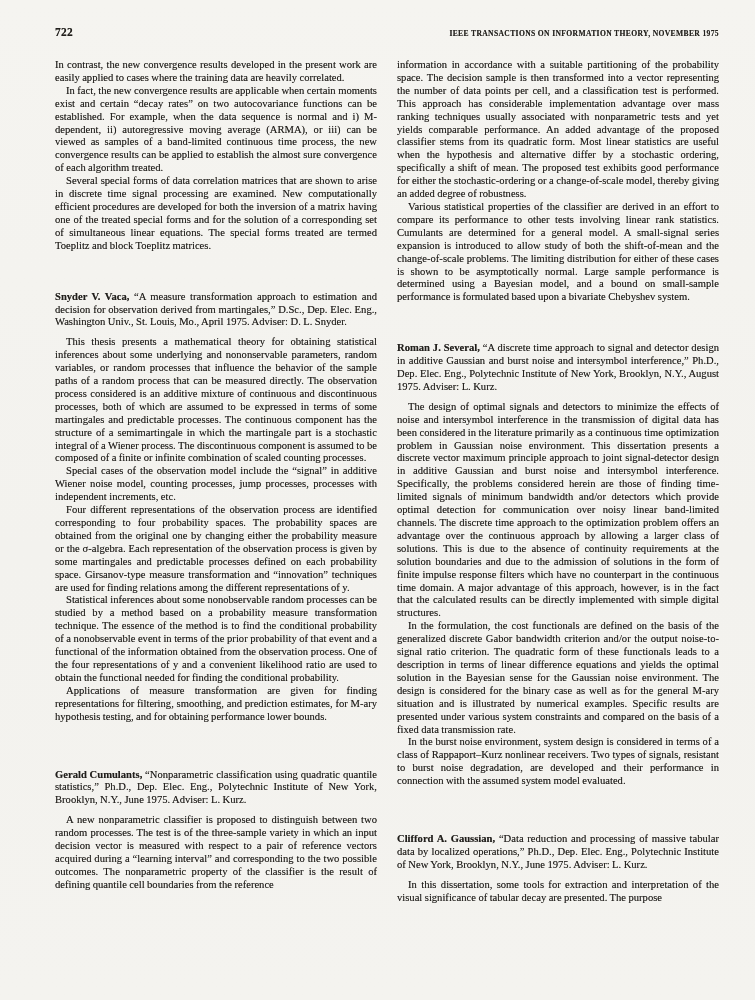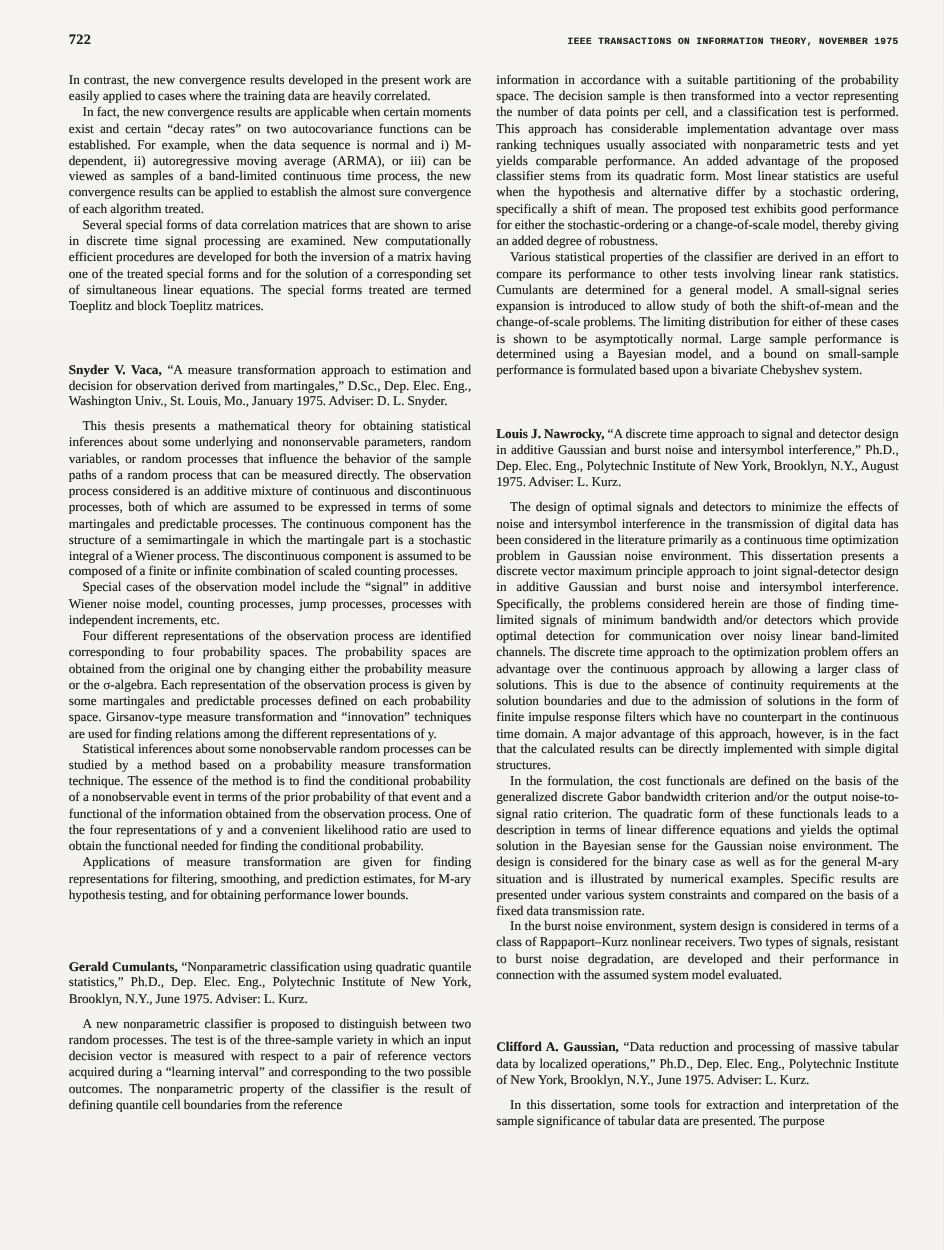--- a/index.html
+++ b/index.html
@@ -34,21 +34,20 @@
     font-weight: bold;
     font-size: 11.5px;
     letter-spacing: 0.3px;
   }
   .journal-head {
     font-size: 7.6px;
     font-weight: bold;
     letter-spacing: 0.35px;
     text-transform: uppercase;
     color: #262420;
-    font-family: Liberation Mono, monospace;
   }
   .columns {
     display: flex;
     gap: 20px;
   }
   .col {
     width: 326px;
     font-size: 10.6px;
     line-height: 12.9px;
     text-align: justify;
@@ -88,43 +87,43 @@
       <span class="journal-head">IEEE TRANSACTIONS ON INFORMATION THEORY, NOVEMBER 1975</span>
     </div>
 
     <div class="columns">
 
       <div class="col">
         <p class="noindent">In contrast, the new convergence results developed in the present work are easily applied to cases where the training data are heavily correlated.</p>
         <p>In fact, the new convergence results are applicable when certain moments exist and certain “decay rates” on two autocovariance functions can be established. For example, when the data sequence is normal and i) M-dependent, ii) autoregressive moving average (ARMA), or iii) can be viewed as samples of a band-limited continuous time process, the new convergence results can be applied to establish the almost sure convergence of each algorithm treated.</p>
         <p>Several special forms of data correlation matrices that are shown to arise in discrete time signal processing are examined. New computationally efficient procedures are developed for both the inversion of a matrix having one of the treated special forms and for the solution of a corresponding set of simultaneous linear equations. The special forms treated are termed Toeplitz and block Toeplitz matrices.</p>
 
-        <p class="entry"><b>Snyder V. Vaca,</b><span> “A measure transformation approach to estimation and decision for observation derived from martingales,” D.Sc., Dep. Elec. Eng., Washington Univ., St. Louis, Mo., January 1975. Adviser: D. L. Snyder.</span></p>
+        <p class="entry"><b>Snyder V. Vaca,</b><span> “A measure transformation approach to estimation and decision for observation derived from martingales,” D.Sc., Dep. Elec. Eng., Washington Univ., St. Louis, Mo., April 1975. Adviser: D. L. Snyder.</span></p>
 
         <p class="abstract-first">This thesis presents a mathematical theory for obtaining statistical inferences about some underlying and nononservable parameters, random variables, or random processes that influence the behavior of the sample paths of a random process that can be measured directly. The observation process considered is an additive mixture of continuous and discontinuous processes, both of which are assumed to be expressed in terms of some martingales and predictable processes. The continuous component has the structure of a semimartingale in which the martingale part is a stochastic integral of a Wiener process. The discontinuous component is assumed to be composed of a finite or infinite combination of scaled counting processes.</p>
         <p>Special cases of the observation model include the “signal” in additive Wiener noise model, counting processes, jump processes, processes with independent increments, etc.</p>
         <p>Four different representations of the observation process are identified corresponding to four probability spaces. The probability spaces are obtained from the original one by changing either the probability measure or the σ-algebra. Each representation of the observation process is given by some martingales and predictable processes defined on each probability space. Girsanov-type measure transformation and “innovation” techniques are used for finding relations among the different representations of y.</p>
         <p>Statistical inferences about some nonobservable random processes can be studied by a method based on a probability measure transformation technique. The essence of the method is to find the conditional probability of a nonobservable event in terms of the prior probability of that event and a functional of the information obtained from the observation process. One of the four representations of y and a convenient likelihood ratio are used to obtain the functional needed for finding the conditional probability.</p>
         <p>Applications of measure transformation are given for finding representations for filtering, smoothing, and prediction estimates, for M-ary hypothesis testing, and for obtaining performance lower bounds.</p>
 
         <p class="entry gap-lg"><b>Gerald Cumulants,</b><span> “Nonparametric classification using quadratic quantile statistics,” Ph.D., Dep. Elec. Eng., Polytechnic Institute of New York, Brooklyn, N.Y., June 1975. Adviser: L. Kurz.</span></p>
 
         <p class="abstract-first">A new nonparametric classifier is proposed to distinguish between two random processes. The test is of the three-sample variety in which an input decision vector is measured with respect to a pair of reference vectors acquired during a “learning interval” and corresponding to the two possible outcomes. The nonparametric property of the classifier is the result of defining quantile cell boundaries from the reference</p>
       </div>
 
       <div class="col">
         <p class="noindent">information in accordance with a suitable partitioning of the probability space. The decision sample is then transformed into a vector representing the number of data points per cell, and a classification test is performed. This approach has considerable implementation advantage over mass ranking techniques usually associated with nonparametric tests and yet yields comparable performance. An added advantage of the proposed classifier stems from its quadratic form. Most linear statistics are useful when the hypothesis and alternative differ by a stochastic ordering, specifically a shift of mean. The proposed test exhibits good performance for either the stochastic-ordering or a change-of-scale model, thereby giving an added degree of robustness.</p>
         <p>Various statistical properties of the classifier are derived in an effort to compare its performance to other tests involving linear rank statistics. Cumulants are determined for a general model. A small-signal series expansion is introduced to allow study of both the shift-of-mean and the change-of-scale problems. The limiting distribution for either of these cases is shown to be asymptotically normal. Large sample performance is determined using a Bayesian model, and a bound on small-sample performance is formulated based upon a bivariate Chebyshev system.</p>
 
-        <p class="entry"><b>Louis J. Nawrocky,</b><span> “A discrete time approach to signal and detector design in additive Gaussian and burst noise and intersymbol interference,” Ph.D., Dep. Elec. Eng., Polytechnic Institute of New York, Brooklyn, N.Y., August 1975. Adviser: L. Kurz.</span></p>
+        <p class="entry"><b>Roman J. Several,</b><span> “A discrete time approach to signal and detector design in additive Gaussian and burst noise and intersymbol interference,” Ph.D., Dep. Elec. Eng., Polytechnic Institute of New York, Brooklyn, N.Y., August 1975. Adviser: L. Kurz.</span></p>
 
         <p class="abstract-first">The design of optimal signals and detectors to minimize the effects of noise and intersymbol interference in the transmission of digital data has been considered in the literature primarily as a continuous time optimization problem in Gaussian noise environment. This dissertation presents a discrete vector maximum principle approach to joint signal-detector design in additive Gaussian and burst noise and intersymbol interference. Specifically, the problems considered herein are those of finding time-limited signals of minimum bandwidth and/or detectors which provide optimal detection for communication over noisy linear band-limited channels. The discrete time approach to the optimization problem offers an advantage over the continuous approach by allowing a larger class of solutions. This is due to the absence of continuity requirements at the solution boundaries and due to the admission of solutions in the form of finite impulse response filters which have no counterpart in the continuous time domain. A major advantage of this approach, however, is in the fact that the calculated results can be directly implemented with simple digital structures.</p>
         <p>In the formulation, the cost functionals are defined on the basis of the generalized discrete Gabor bandwidth criterion and/or the output noise-to-signal ratio criterion. The quadratic form of these functionals leads to a description in terms of linear difference equations and yields the optimal solution in the Bayesian sense for the Gaussian noise environment. The design is considered for the binary case as well as for the general M-ary situation and is illustrated by numerical examples. Specific results are presented under various system constraints and compared on the basis of a fixed data transmission rate.</p>
         <p>In the burst noise environment, system design is considered in terms of a class of Rappaport–Kurz nonlinear receivers. Two types of signals, resistant to burst noise degradation, are developed and their performance in connection with the assumed system model evaluated.</p>
 
         <p class="entry gap-lg"><b>Clifford A. Gaussian,</b><span> “Data reduction and processing of massive tabular data by localized operations,” Ph.D., Dep. Elec. Eng., Polytechnic Institute of New York, Brooklyn, N.Y., June 1975. Adviser: L. Kurz.</span></p>
 
-        <p class="abstract-first">In this dissertation, some tools for extraction and interpretation of the sample significance of tabular data are presented. The purpose</p>
+        <p class="abstract-first">In this dissertation, some tools for extraction and interpretation of the visual significance of tabular decay are presented. The purpose</p>
       </div>
 
     </div>
   </div>
 </div>
 
 </body></html>

